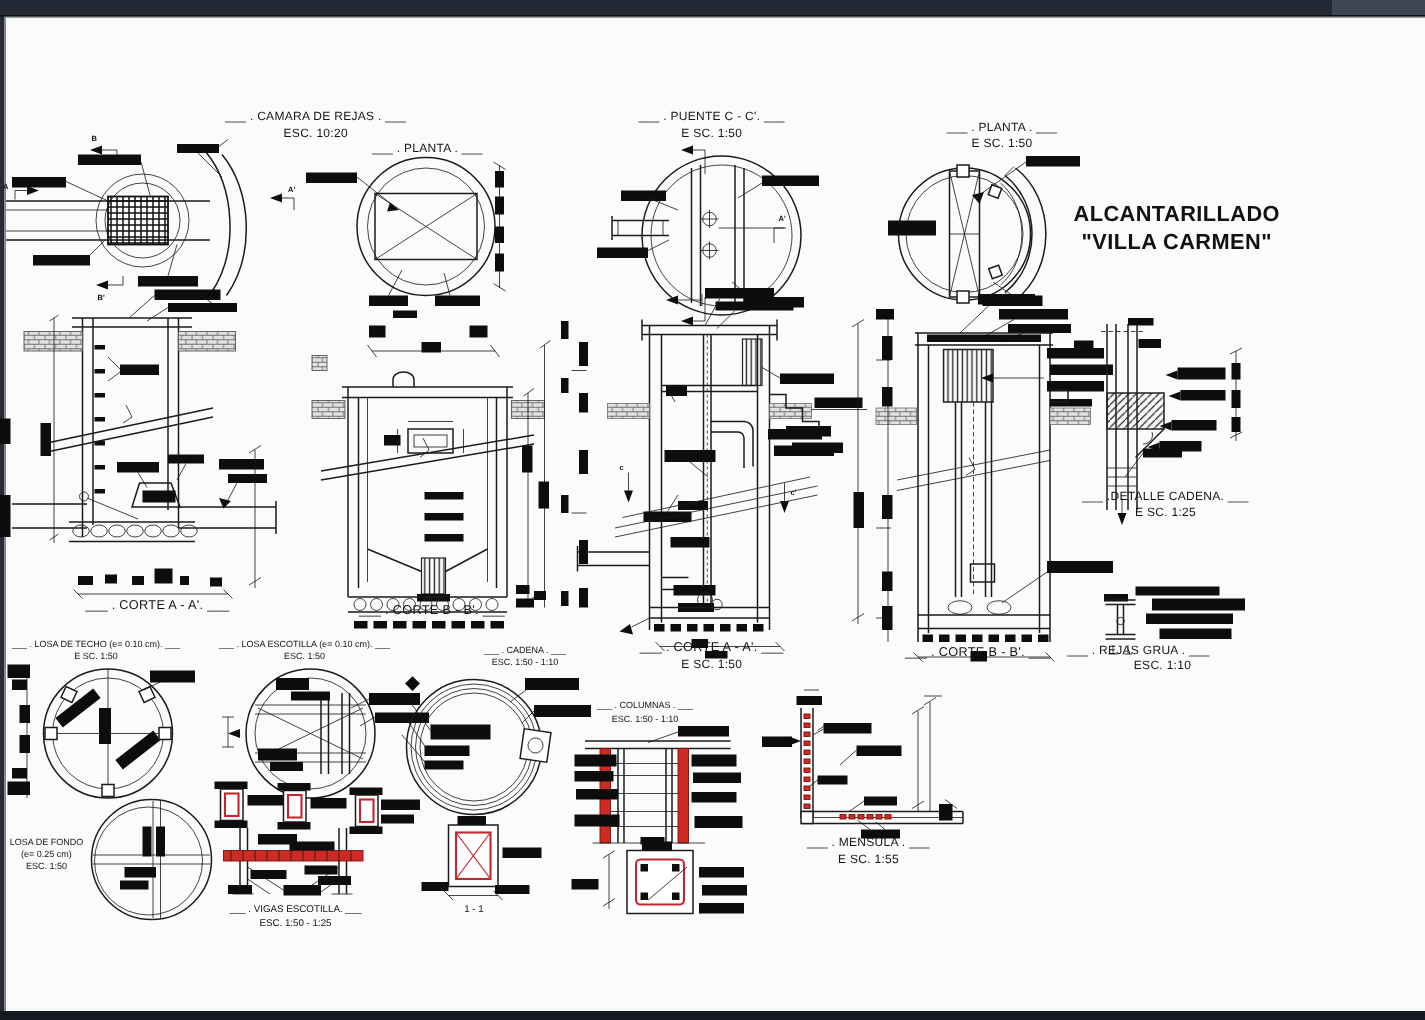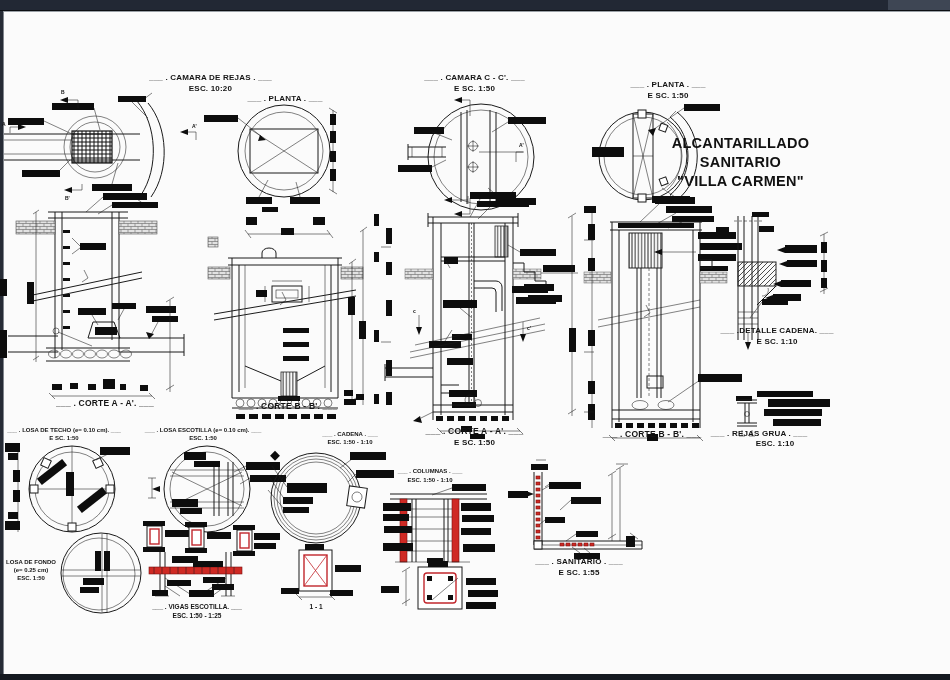--- a/index.html
+++ b/index.html
@@ -5,21 +5,21 @@
   html,body{margin:0;padding:0}
   body{width:950px;height:680px;position:relative;background:#262b35;overflow:hidden;
        font-family:"Liberation Sans",sans-serif;}
   .topbar{position:absolute;left:0;top:0;width:950px;height:10px;background:#222834;z-index:5}
   .topbar-tab{position:absolute;left:888px;top:0;width:62px;height:10px;background:#3e4654;z-index:6}
   .topbar-edge{position:absolute;left:0;top:10px;width:950px;height:1px;background:#0c0e13;z-index:6}
   .bottombar{position:absolute;left:0;top:674px;width:950px;height:6px;background:#151920;z-index:5}
   .canvas{position:absolute;left:3px;top:11px;width:947px;height:663px;background:#fbfbfb;
           border-top:1px solid #9aa0a6;border-left:1px solid #80858c;box-sizing:border-box;z-index:1}
   svg.overlay{position:absolute;left:0;top:0;width:950px;height:680px;z-index:2}
-  .lbl{position:absolute;z-index:3;font-weight:bold;font-size:8px;line-height:1.12;color:#141414;
+  .lbl{position:absolute;z-index:3;font-weight:normal;font-size:8px;line-height:1.12;color:#141414;
        text-align:center;white-space:nowrap;letter-spacing:.2px}
   .fs9{font-size:8.5px}
   .fs6{font-size:6px;letter-spacing:0}
   .fs65{font-size:6.5px;letter-spacing:0}
   .title-main{position:absolute;z-index:3;font-weight:bold;font-size:14.5px;line-height:19px;
        color:#111;text-align:center;letter-spacing:.3px}
   
   .s{stroke:#1b1b1b;stroke-width:1;fill:none}
   .t{stroke:#1b1b1b;stroke-width:.55;fill:none}
   .b{fill:#0d0d0d;stroke:none}
@@ -579,47 +579,46 @@
       <rect class="b" x="335" y="565" width="26" height="7"></rect>
     <rect class="b" x="281" y="588" width="18" height="6"></rect>
       <rect class="b" x="330" y="590" width="23" height="6"></rect>
     <path class="t" d="M299 597 H332 M296 594 l6 6 M329 594 l6 6"></path>
   </g>
 </svg>
 
 <div class="lbl" style="left:128px;top:74px;width:165px">___ . CAMARA DE REJAS . ___</div>
 <div class="lbl" style="left:128px;top:85px;width:165px">ESC. 10:20</div>
 <div class="lbl" style="left:235px;top:95px;width:100px">___ . PLANTA . ___</div>
-<div class="lbl" style="left:412px;top:74px;width:125px">___ . CAMARA C - C'. ___</div>
+<div class="lbl" style="left:412px;top:74px;width:125px">___ . PUENTE C - C'. ___</div>
 <div class="lbl" style="left:412px;top:85px;width:125px">E SC. 1:50</div>
 <div class="lbl" style="left:618px;top:81px;width:100px">___ . PLANTA . ___</div>
 <div class="lbl" style="left:618px;top:92px;width:100px">E SC. 1:50</div>
-<div class="title-main" style="left:668px;top:134px;width:145px">
+<div class="title-main" style="left:712px;top:134px;width:145px">
   <div>ALCANTARILLADO</div>
-  <div>SANITARIO</div>
   <div>"VILLA CARMEN"</div>
 </div>
 <div class="lbl fs9" style="left:25px;top:399px;width:160px">___ . CORTE A - A'. ___</div>
 <div class="lbl fs9" style="left:218px;top:402px;width:140px">___ . CORTE B - B'. ___</div>
 <div class="lbl fs9" style="left:412px;top:427px;width:125px">___ . CORTE A - A'. ___</div>
 <div class="lbl" style="left:412px;top:439px;width:125px">E SC. 1:50</div>
 <div class="lbl fs9" style="left:592px;top:430px;width:120px">___ . CORTE B - B'. ___</div>
 <div class="lbl" style="left:703px;top:327px;width:148px">___ .DETALLE CADENA. ___</div>
-<div class="lbl" style="left:703px;top:338px;width:148px">E SC. 1:10</div>
+<div class="lbl" style="left:703px;top:338px;width:148px">E SC. 1:25</div>
 <div class="lbl" style="left:700px;top:430px;width:118px">___ . REJAS GRUA . ___</div>
 <div class="lbl" style="left:716px;top:440px;width:118px">ESC. 1:10</div>
 <div class="lbl fs6" style="left:0px;top:427px;width:128px">___ . LOSA DE TECHO (e= 0.10 cm). ___</div>
 <div class="lbl fs6" style="left:0px;top:435px;width:128px">E SC. 1:50</div>
 <div class="lbl fs6" style="left:138px;top:427px;width:130px">___ . LOSA ESCOTILLA (e= 0.10 cm). ___</div>
 <div class="lbl fs6" style="left:138px;top:435px;width:130px">ESC. 1:50</div>
 <div class="lbl fs6" style="left:300px;top:431px;width:100px">___ . CADENA . ___</div>
 <div class="lbl fs6" style="left:300px;top:439px;width:100px">ESC. 1:50 - 1:10</div>
 <div class="lbl fs6" style="left:385px;top:468px;width:90px">___ . COLUMNAS . ___</div>
 <div class="lbl fs6" style="left:385px;top:477px;width:90px">ESC. 1:50 - 1:10</div>
-<div class="lbl" style="left:525px;top:558px;width:108px">___ . SANITARIO . ___</div>
+<div class="lbl" style="left:525px;top:558px;width:108px">___ . MENSULA . ___</div>
 <div class="lbl" style="left:525px;top:569px;width:108px">E SC. 1:55</div>
 <div class="lbl fs6" style="left:0px;top:559px;width:62px">LOSA DE FONDO</div>
 <div class="lbl fs6" style="left:0px;top:567px;width:62px">(e= 0.25 cm)</div>
 <div class="lbl fs6" style="left:0px;top:575px;width:62px">ESC. 1:50</div>
 <div class="lbl fs65" style="left:143px;top:603px;width:108px">___ . VIGAS ESCOTILLA. ___</div>
 <div class="lbl fs65" style="left:143px;top:612px;width:108px">ESC. 1:50 - 1:25</div>
 <div class="lbl fs65" style="left:296px;top:603px;width:40px">1 - 1</div>
 
 <div class="topbar"></div>
 <div class="topbar-tab"></div>

